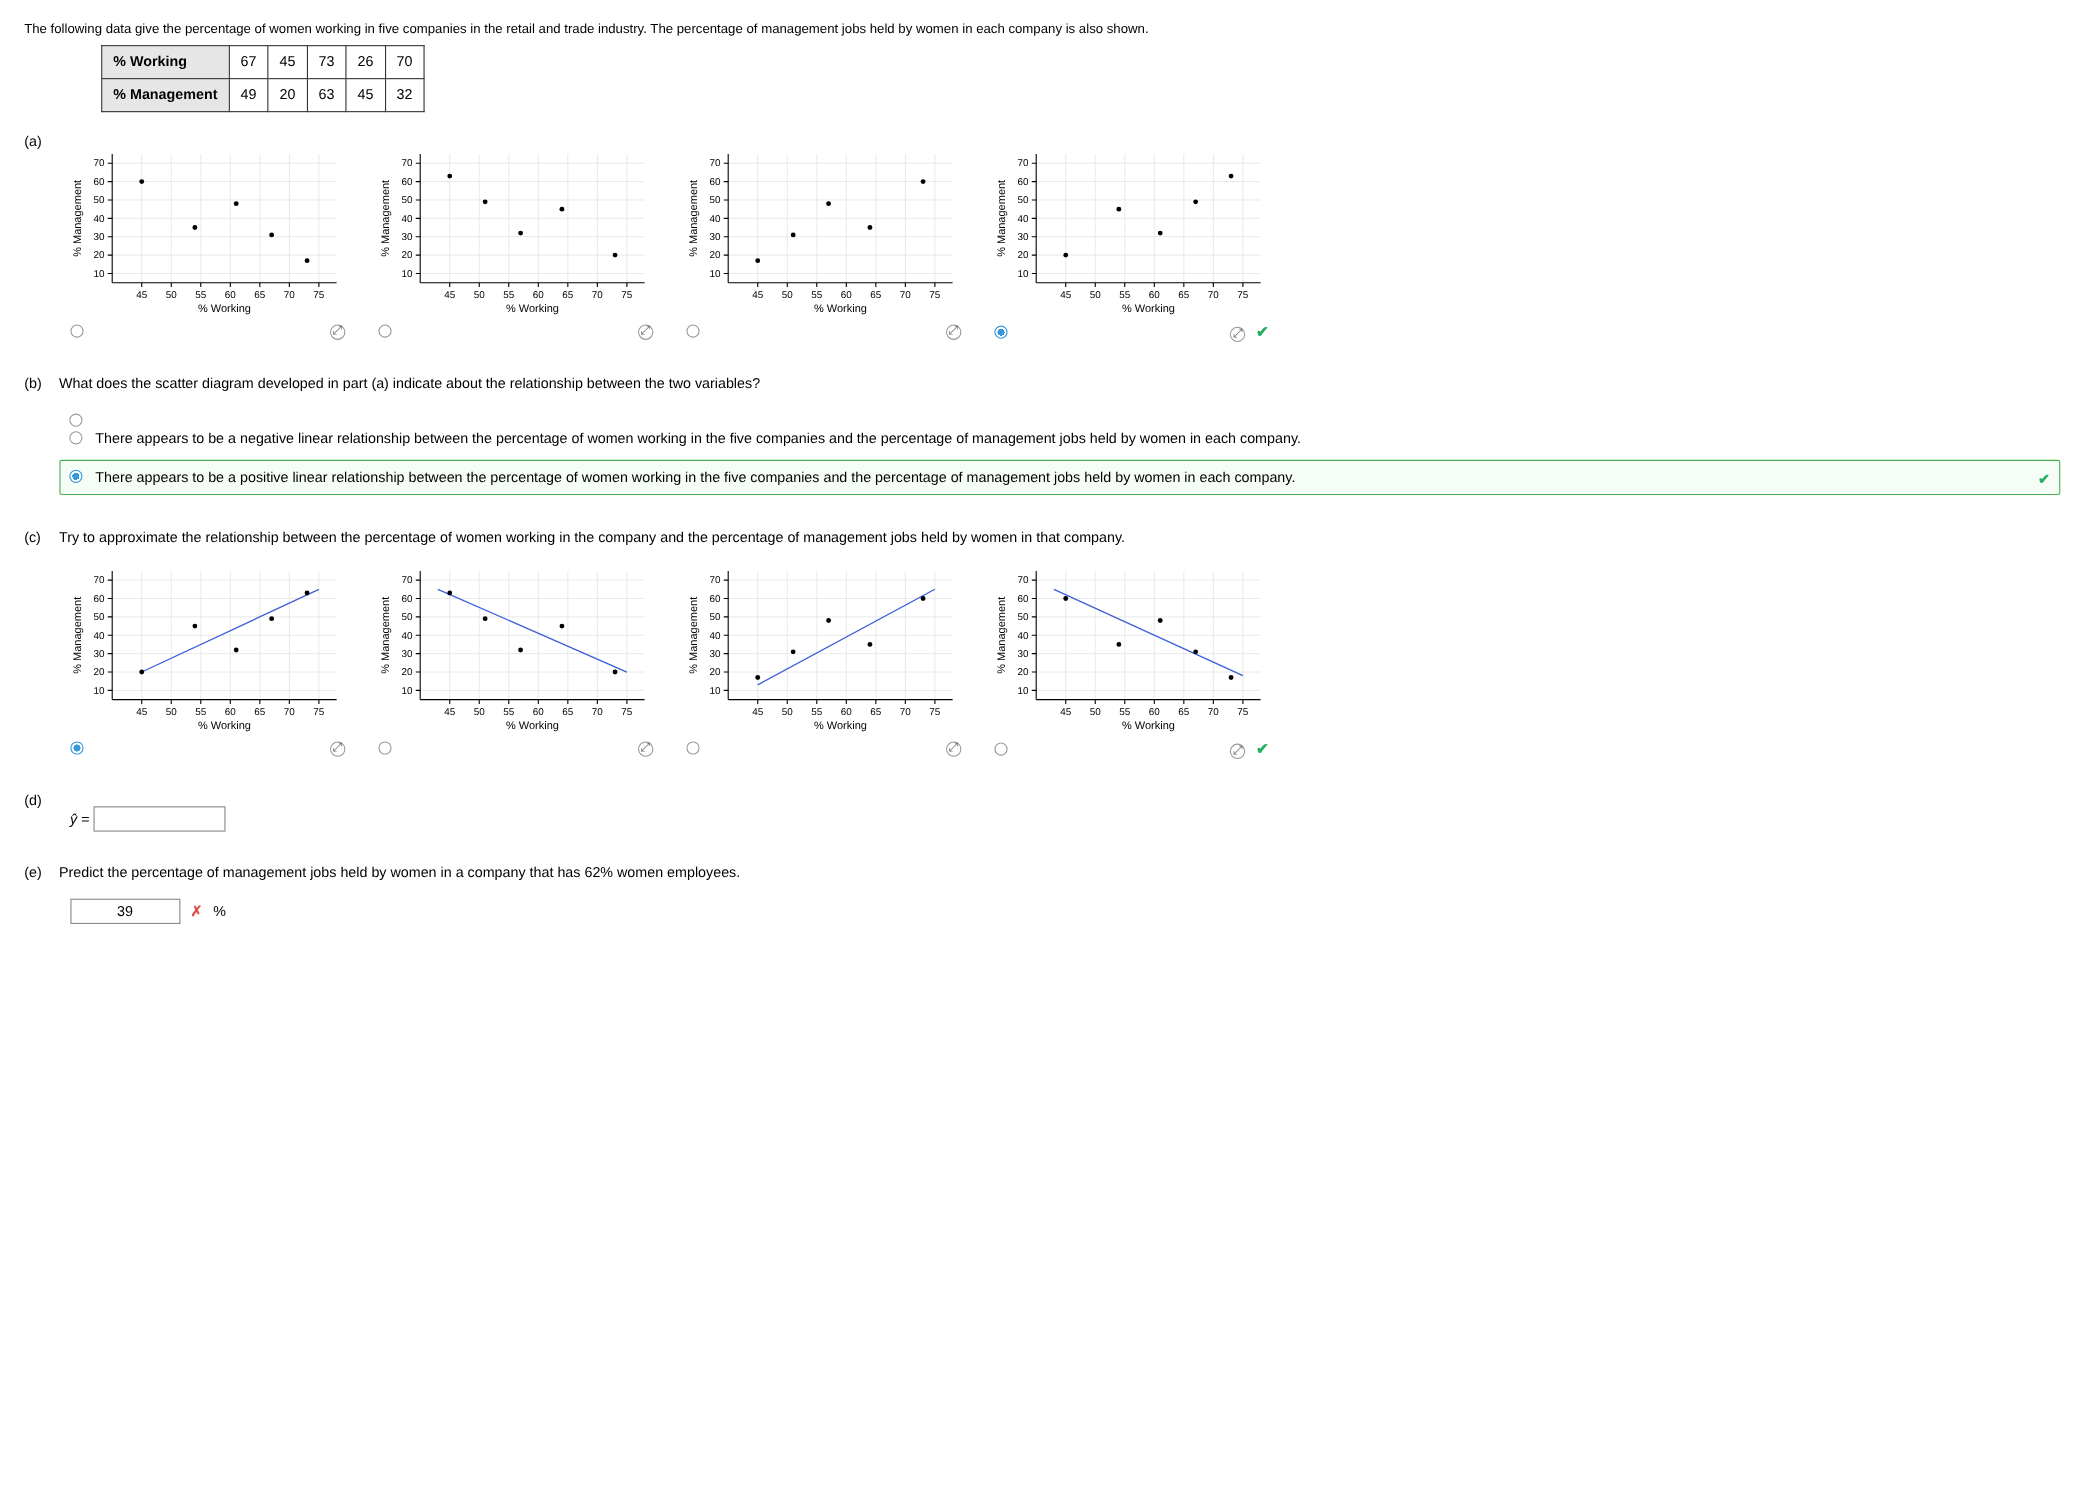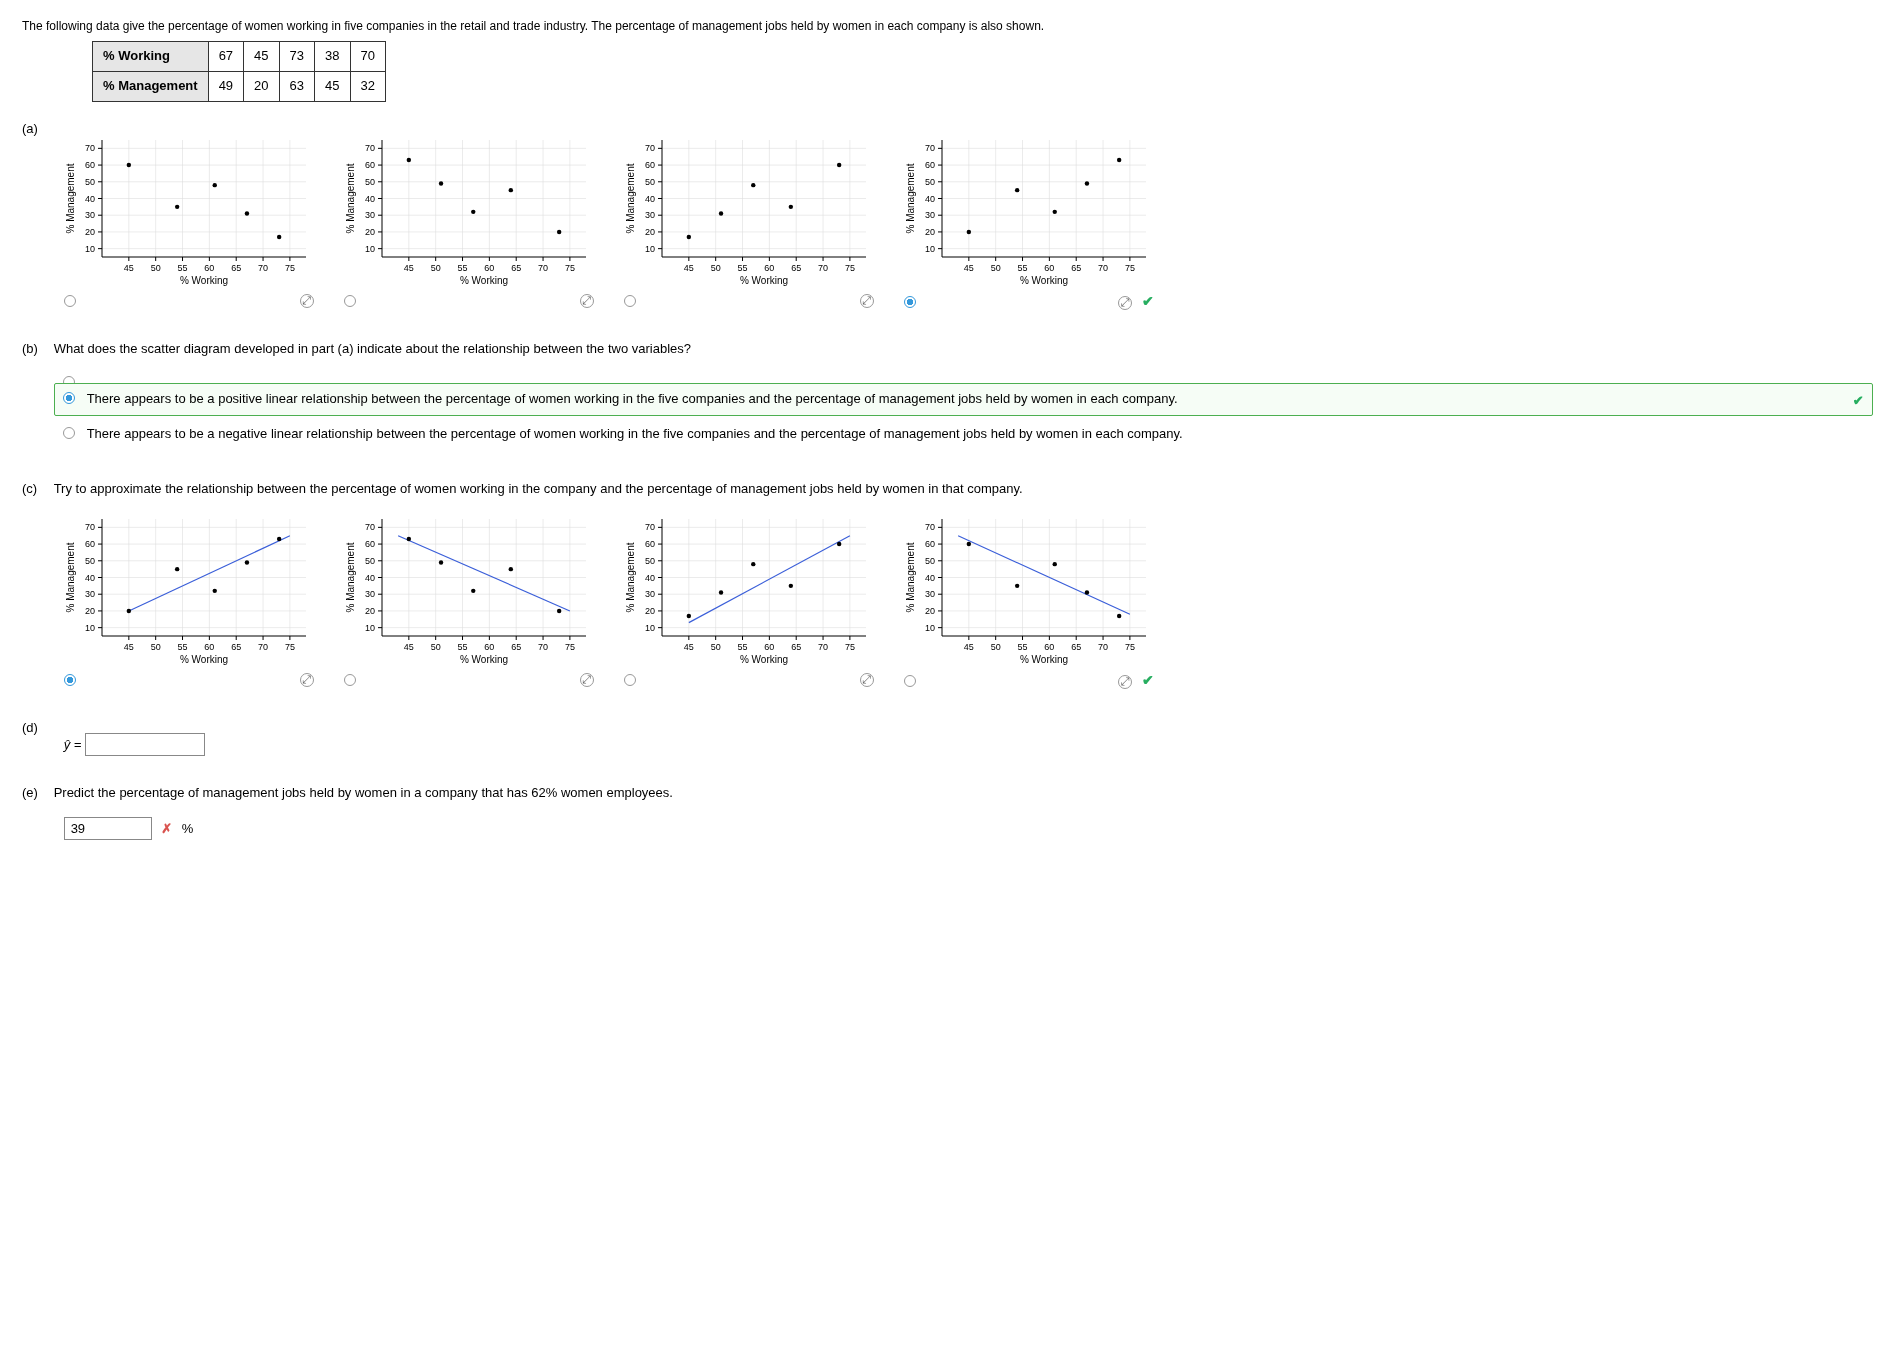--- a/index.html
+++ b/index.html
@@ -36,21 +36,21 @@
 
 <div class="intro">The following data give the percentage of women working in five companies in the retail and trade industry. The percentage of management jobs held by women in each company is also shown.</div>
 
 <table class="data">
   <tbody>
       <tr>
     <th>% Working</th>
     <td>67</td>
     <td>45</td>
     <td>73</td>
-    <td>38</td>
+    <td>26</td>
     <td>70</td>
   </tr>
   <tr>
     <th>% Management</th>
     <td>49</td>
     <td>20</td>
     <td>63</td>
     <td>45</td>
     <td>32</td>
   </tr>
@@ -313,26 +313,26 @@
   </span>
 </div>
 
 <div class="part">
   <span class="part-label">(b)</span>
   <span class="part-body">
     <div>What does the scatter diagram developed in part (a) indicate about the relationship between the two variables?</div>
     <div class="radio-group" id="b-options">
         <div class="radio-option"><span class="rd radio-dot "></span>
     </div>
+        <div class="radio-option"><span class="rd radio-dot "></span>
+    <span class="txt">There appears to be a negative linear relationship between the percentage of women working in the five companies and the percentage of management jobs held by women in each company.</span>
+    </div>
         <div class="radio-option correct"><span class="rd radio-dot selected"></span>
     <span class="txt">There appears to be a positive linear relationship between the percentage of women working in the five companies and the percentage of management jobs held by women in each company.</span>
     <span class="correct-check">✔</span></div>
-        <div class="radio-option"><span class="rd radio-dot "></span>
-    <span class="txt">There appears to be a negative linear relationship between the percentage of women working in the five companies and the percentage of management jobs held by women in each company.</span>
-    </div>
       </div>
   </span>
 </div>
 
 <div class="part">
   <span class="part-label">(c)</span>
   <span class="part-body">
     <div>Try to approximate the relationship between the percentage of women working in the company and the percentage of management jobs held by women in that company.</div>
     <div class="chart-row" id="plots-c">
         <div class="chart-option">
@@ -599,18 +599,18 @@
       <input class="answer-box" value="" style="">
     </div>
   </span>
 </div>
 
 <div class="part">
   <span class="part-label">(e)</span>
   <span class="part-body">
     <div>Predict the percentage of management jobs held by women in a company that has 62% women employees.</div>
     <div class="eq-line">
-      <input class="answer-box" style="width: 88px;" value="39">
+      <input class="answer-box" style="width: 100px; text-align: center;" value="39">
       <span class="result-x">✗</span>
       <span>%</span>
     </div>
   </span>
 </div>
 
 </body></html>

